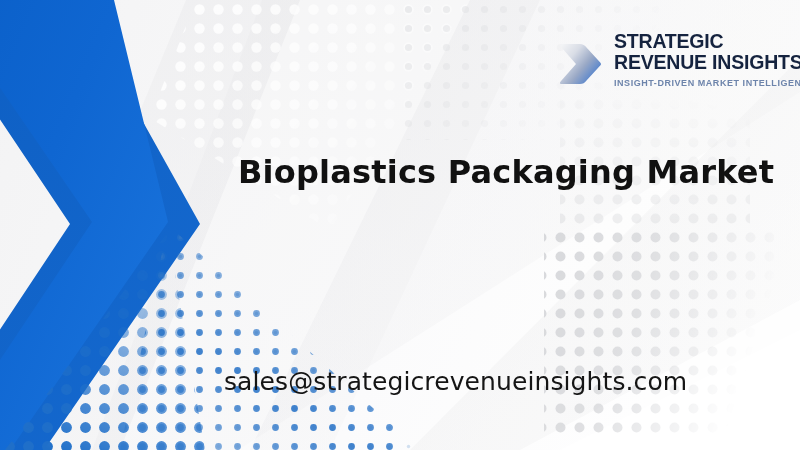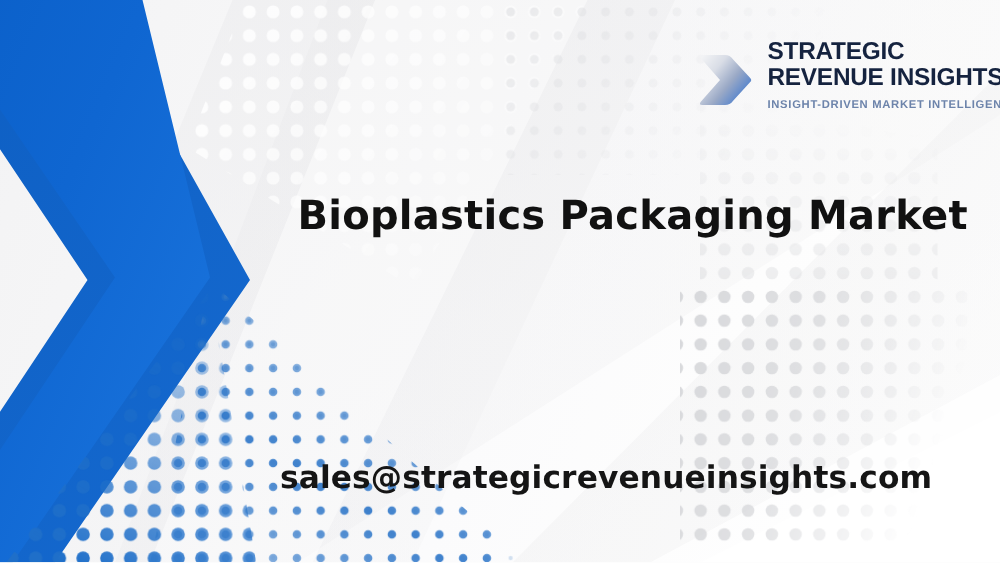--- a/index.html
+++ b/index.html
@@ -53,21 +53,21 @@
     white-space: nowrap;
   }
 
   .email {
     position: absolute;
     left: 224px;
     top: 366px;
     width: 560px;
     font-size: 25px;
     line-height: 32px;
-    font-weight: 700;
+    font-weight: 400;
     color: #151515;
     letter-spacing: 0.1px;
     white-space: nowrap;
   }
 
   
   .logo {
     position: absolute;
     left: 556px;
     top: 26px;

